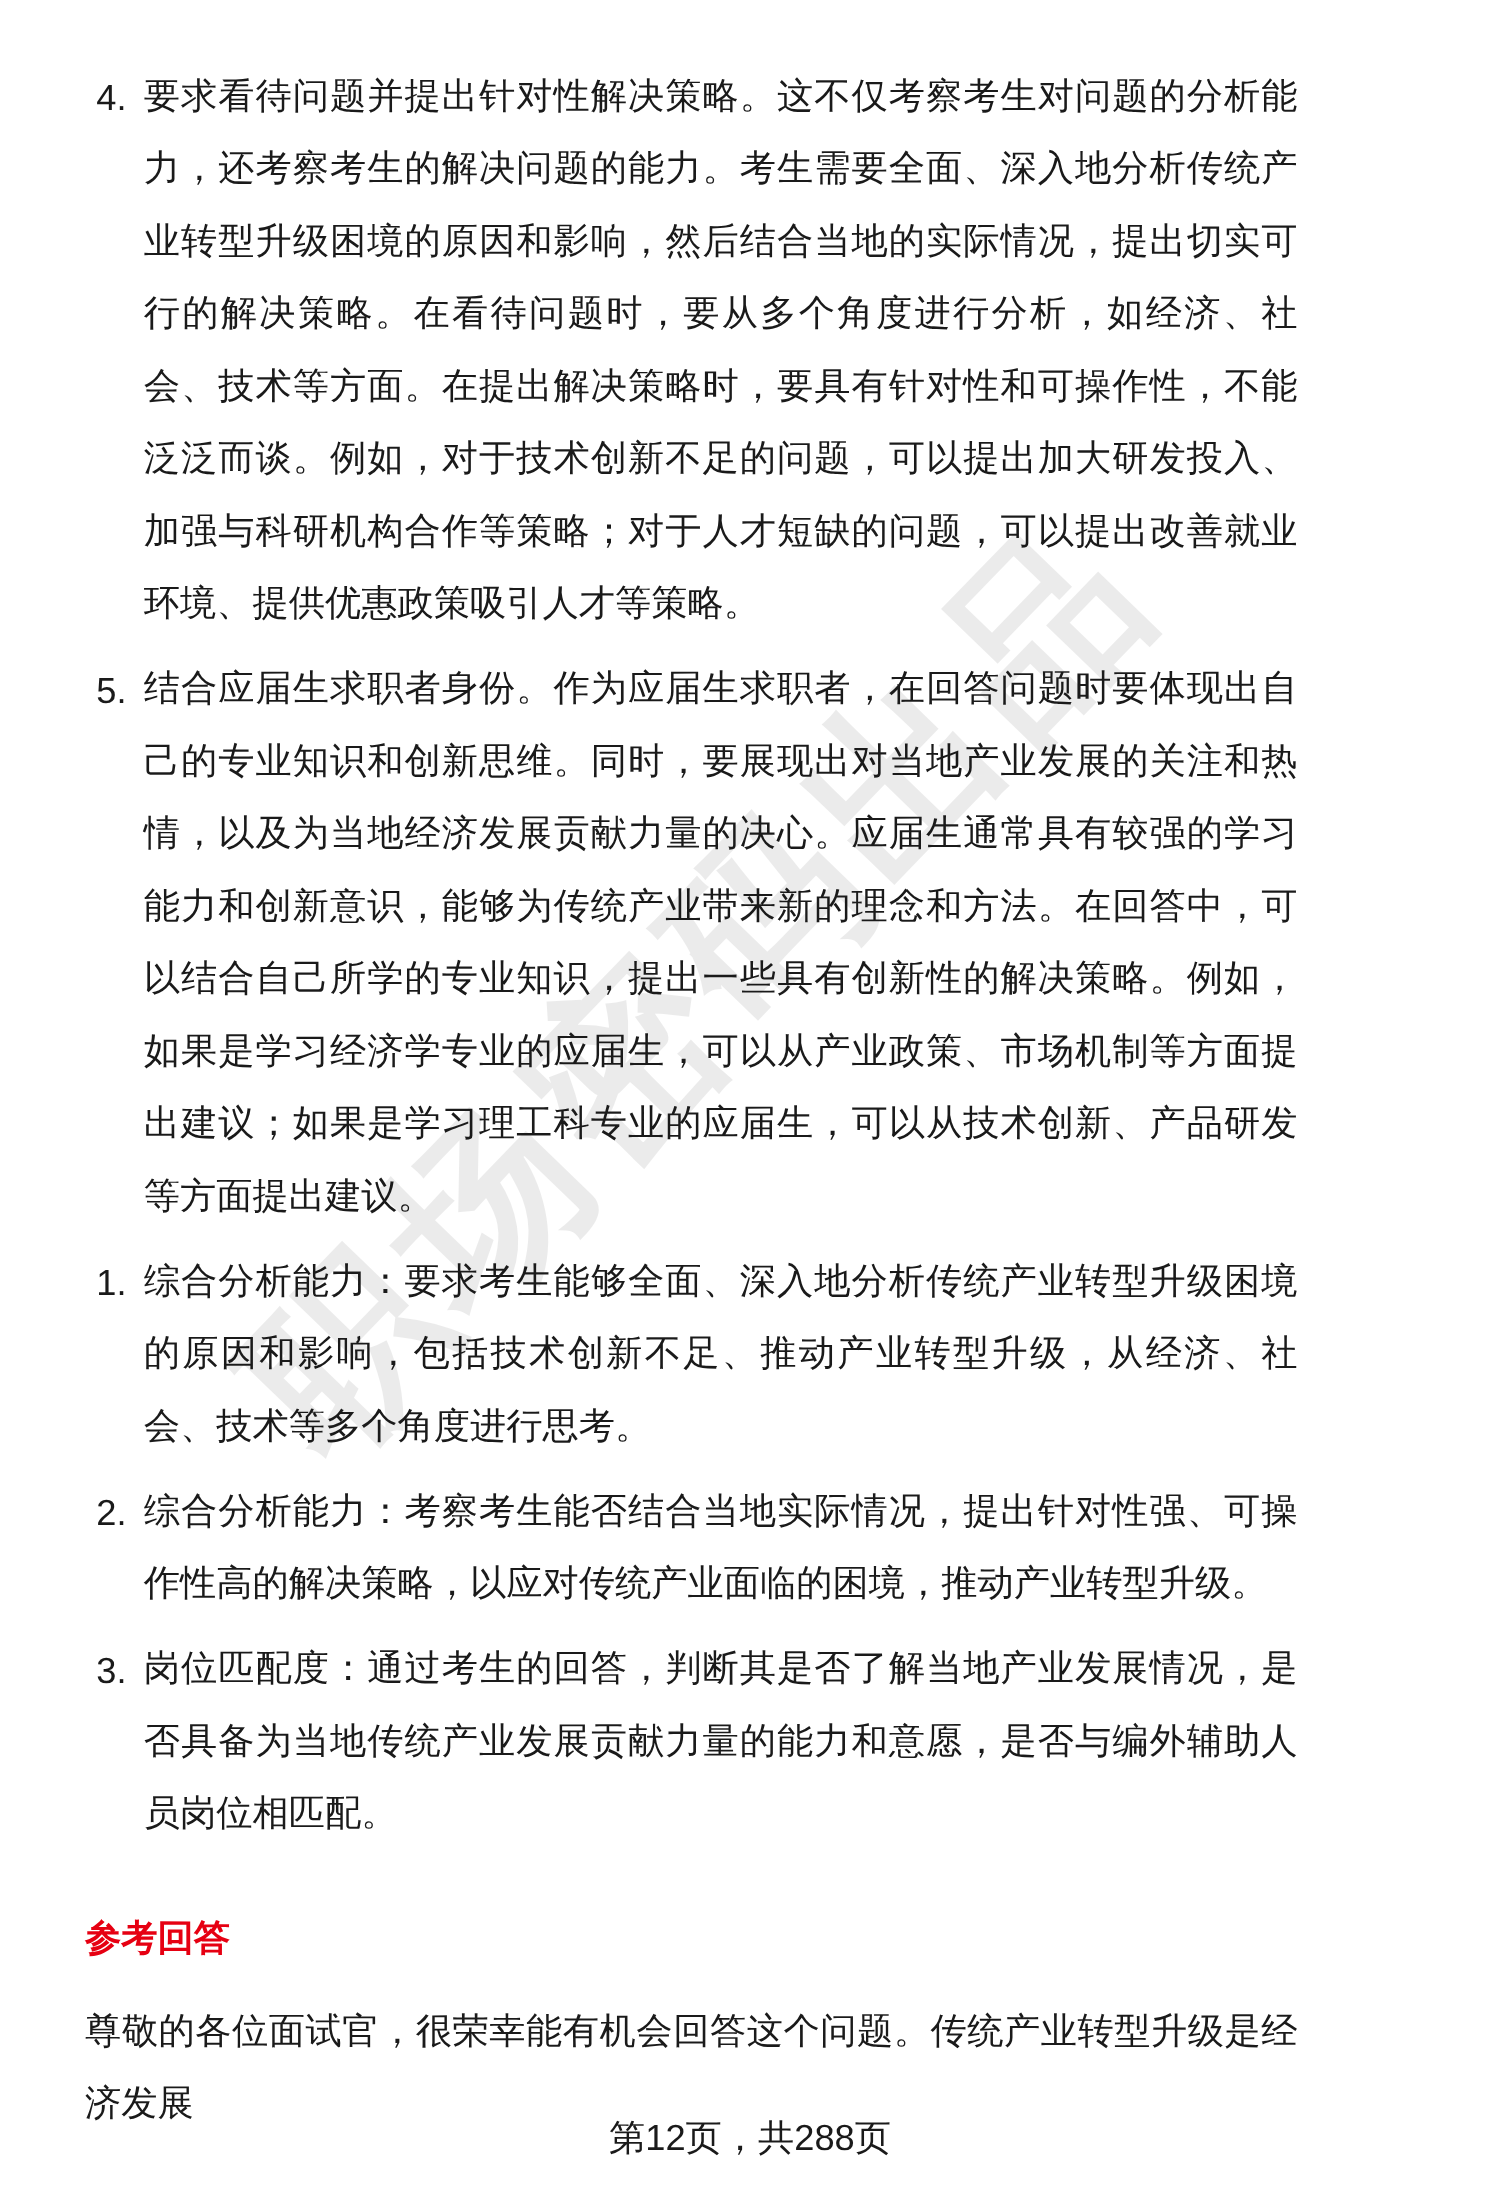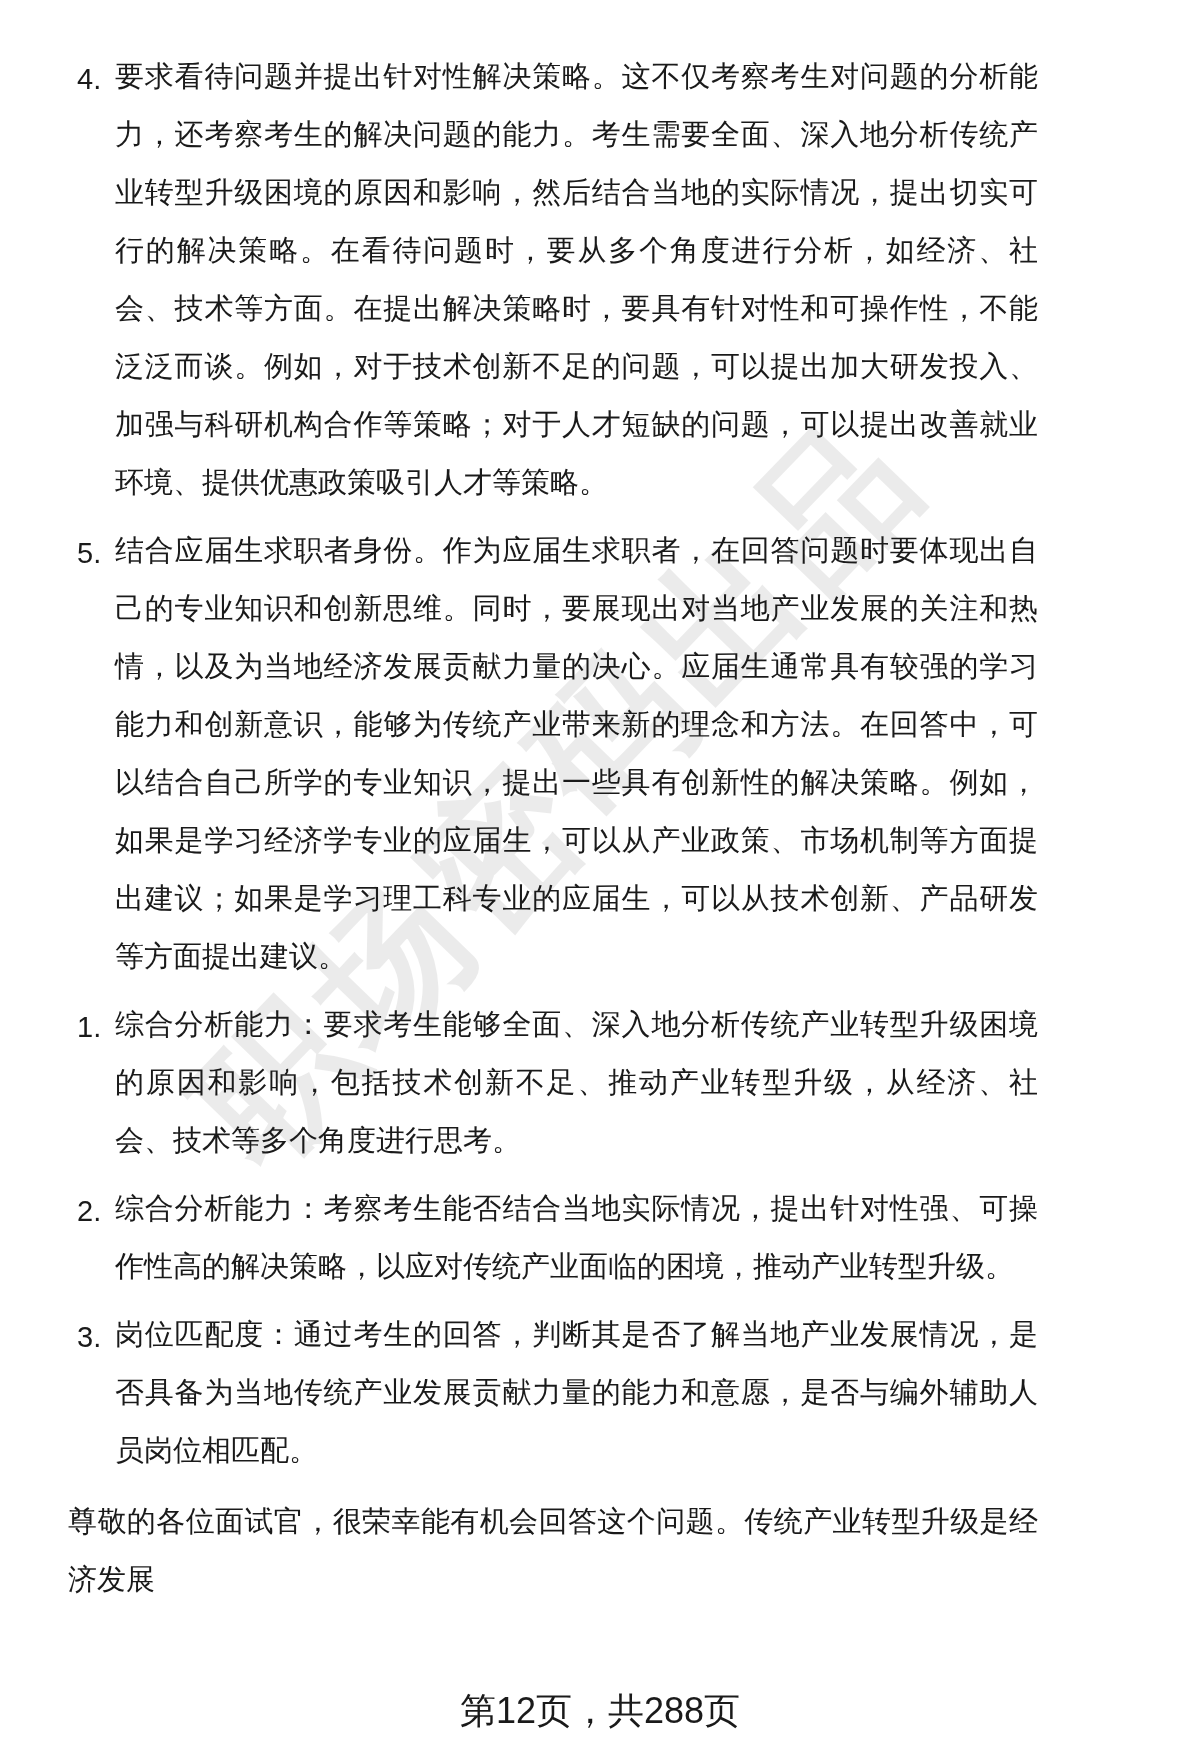--- a/index.html
+++ b/index.html
@@ -66,21 +66,21 @@
   .para {
     text-align: justify;
     text-justify: inter-ideograph;
   }
   .footer {
     position: absolute;
     bottom: 28px;
     left: 0;
     width: 100%;
     text-align: center;
-    font-size: 36px;
+    font-size: 29px;
     line-height: 32px;
     color: #1a1a1a;
     z-index: 1;
   }
 </style>
 </head>
 <body>
 
 <div class="page">
 
@@ -108,20 +108,21 @@
       <li class="doc-li">
         <span class="li-num">2.</span>
         <div class="li-text">综合分析能力：考察考生能否结合当地实际情况，提出针对性强、可操作性高的解决策略，以应对传统产业面临的困境，推动产业转型升级。</div>
       </li>
       <li class="doc-li">
         <span class="li-num">3.</span>
         <div class="li-text">岗位匹配度：通过考生的回答，判断其是否了解当地产业发展情况，是否具备为当地传统产业发展贡献力量的能力和意愿，是否与编外辅助人员岗位相匹配。</div>
       </li>
     </ol>
 
+    <div class="ref-title">参考回答</div>
 
     <div class="para">尊敬的各位面试官，很荣幸能有机会回答这个问题。传统产业转型升级是经济发展</div>
 
   </div>
 
   <div class="footer">第12页，共288页</div>
 
 </div>
 
 </body></html>

